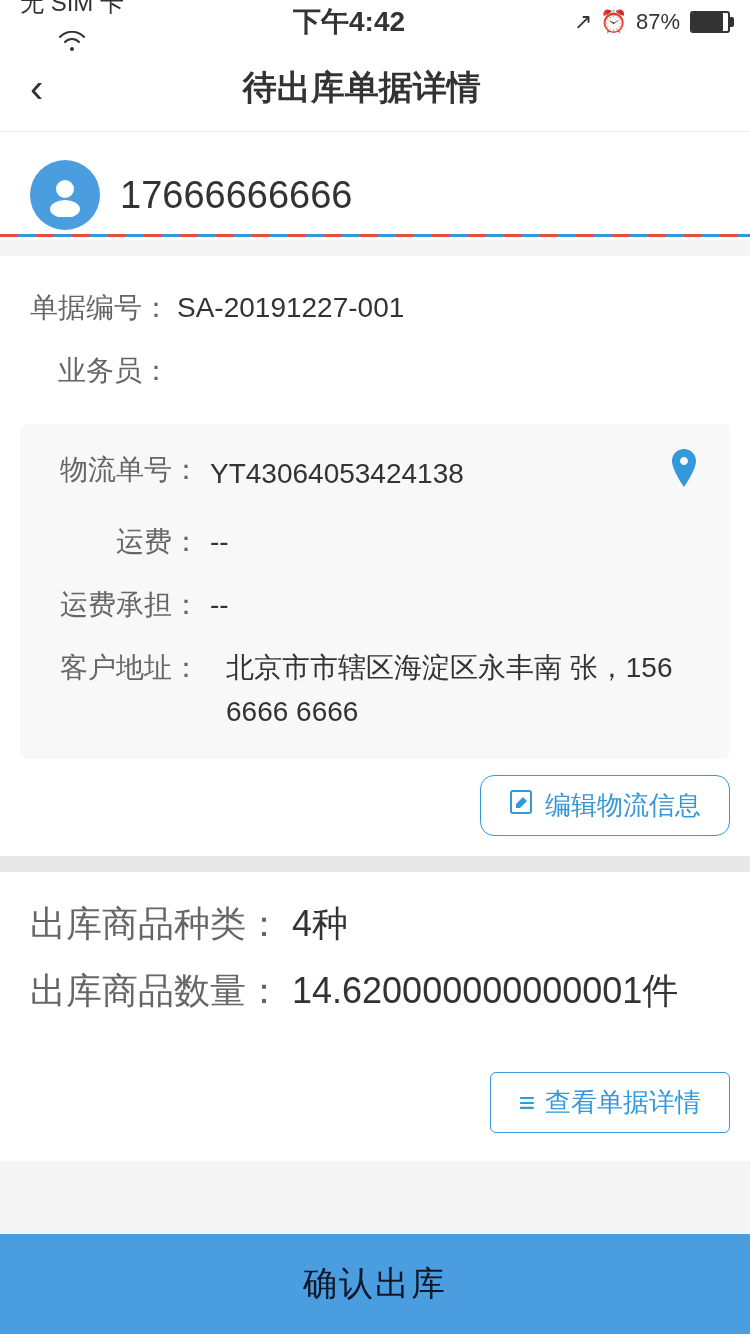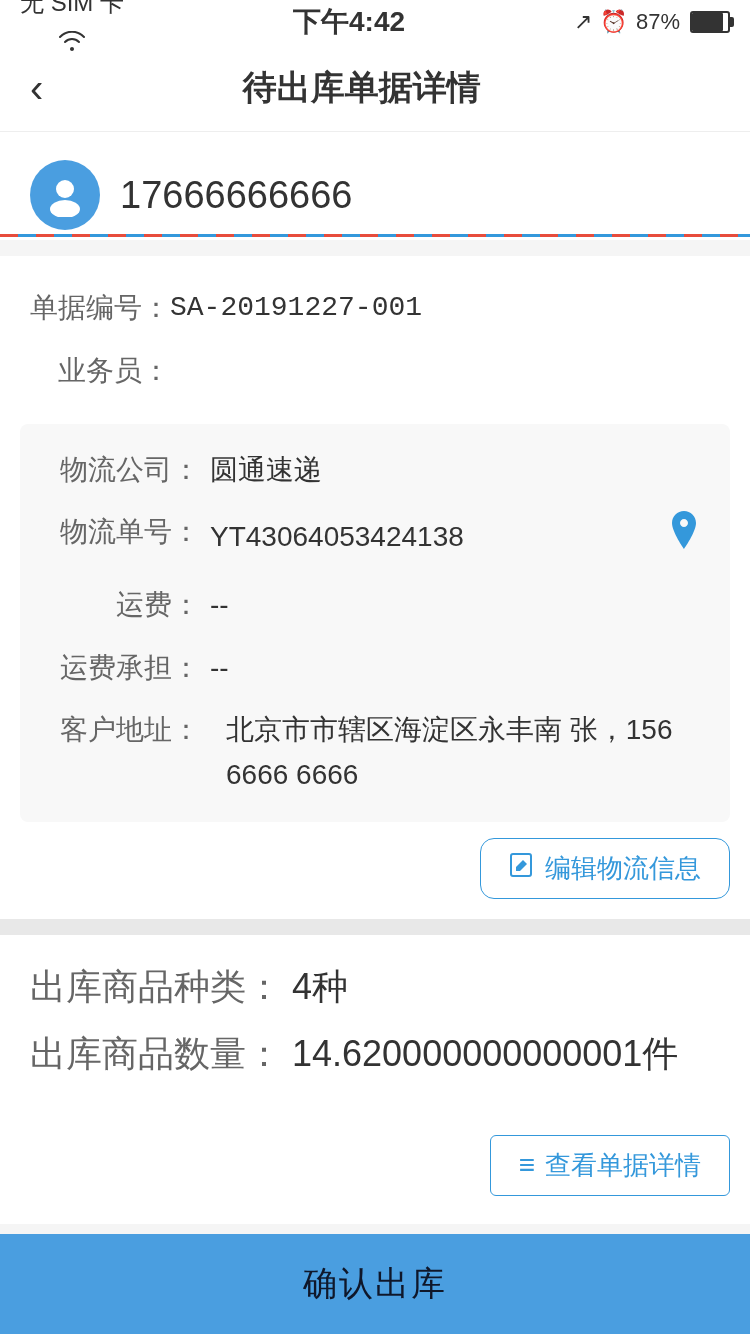--- a/index.html
+++ b/index.html
@@ -108,23 +108,22 @@
     }
     .info-row:last-child { margin-bottom: 0; }
     .info-label {
       color: #666;
       min-width: 140px;
       text-align: right;
       flex-shrink: 0;
     }
     .info-value {
       color: #333;
-      margin-left: 0;
-      flex: 1;
-      font-family: Liberation Mono, monospace;
+      margin-left: 7px;
+      flex: 1;
     }
 
     
     .logistics-card {
       background: #f8f8f8;
       border-radius: 8px;
       margin: 16px 20px;
       padding: 24px 30px;
     }
     .logistics-row {
@@ -316,24 +315,20 @@
       <span class="info-label">单据编号：</span>
       <span class="info-value">SA-20191227-001</span>
     </div>
     <div class="info-row">
       <span class="info-label">业务员：</span>
     </div>
   </div>
 
   <div style="background:#fff; margin-top:-16px;">
     <div class="logistics-card">
-      <div class="logistics-row">
-        <span class="logistics-label">物流公司：</span>
-        <span class="logistics-value">圆通速递</span>
-      </div>
       <div class="logistics-row">
         <span class="logistics-label">物流单号：</span>
         <div class="tracking-row" style="flex:1;margin-left:10px;">
           <span class="logistics-value" style="margin-left:0;">YT43064053424138</span>
           <span class="location-icon">
             <svg width="32" height="38" viewBox="0 0 32 38" fill="#3498db">
               <path d="M16 0C9.4 0 4 5.4 4 12c0 9 12 26 12 26s12-17 12-26C28 5.4 22.6 0 16 0zm0 16c-2.2 0-4-1.8-4-4s1.8-4 4-4 4 1.8 4 4-1.8 4-4 4z"></path>
             </svg>
           </span>
         </div>

